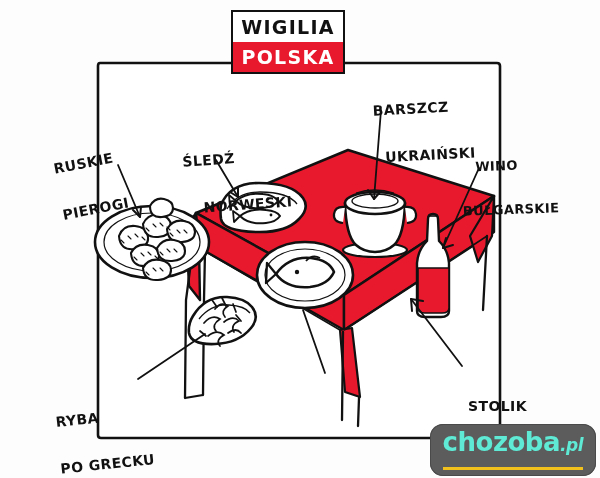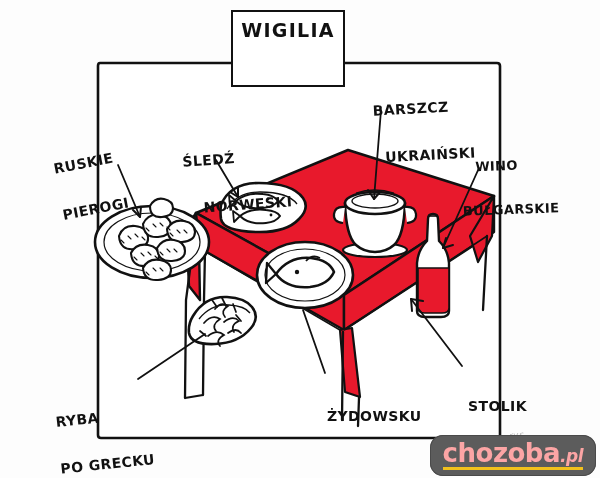--- a/index.html
+++ b/index.html
@@ -39,21 +39,21 @@
   }
   .cap .l1 { display: block; }
   .cap .l2 { display: block; }
 
   
   #flag {
     position: absolute;
     left: 231px;
     top: 10px;
     width: 114px;
-    height: 77px;
+    height: 64px;
     border: 2px solid #111111;
     box-sizing: border-box;
     background: #ffffff;
     z-index: 30;
   }
   #flag .white-half,
   #flag .red-half {
     height: 50%;
     display: flex;
     align-items: center;
@@ -79,26 +79,26 @@
     background: #5c5c5c;
     border-radius: 13px;
     padding: 5px 13px 6px 13px;
     z-index: 40;
     box-shadow: 0 0 0 1px #4a4a4a inset;
   }
   #watermark .wm-text {
     font-family: "DejaVu Sans", sans-serif;
     font-weight: 700;
     font-size: 26px;
-    color: #fca5a5;
+    color: #5eead4;
     letter-spacing: -0.5px;
     line-height: 1;
     display: inline-block;
     border-bottom: 3px solid #f2c11c;
-    padding-bottom: 1px;
+    padding-bottom: 12px;
   }
   #watermark .wm-tld {
     font-size: 17px;
     font-style: italic;
   }
   .sig {
     position: absolute;
     right: 72px;
     bottom: 38px;
     font-size: 9px;
@@ -238,20 +238,23 @@
 
       <path d="M462 366 L411 299"></path>
       <path d="M411 299 l12 2 M411 299 l1 12" stroke-width="2"></path>
     </g>
   </svg>
 
   <div id="flag">
     <div class="white-half">
       <span class="flag-word">WIGILIA</span>
     </div>
+    <div class="red-half">
+      <span class="flag-word">POLSKA</span>
+    </div>
   </div>
 
   <div class="cap" style="left:58px; top:124px; font-size:14px; transform:rotate(-11deg);">
     <span class="l1">RUSKIE</span>
     <span class="l2">PIEROGI</span>
   </div>
 
   <div class="cap" style="left:184px; top:120px; font-size:14px; transform:rotate(-4deg);">
     <span class="l1">ŚLEDŹ</span>
     <span class="l2" style="margin-left:18px;">NORWESKI</span>
@@ -266,21 +269,20 @@
     <span class="l1" style="margin-left:14px;">WINO</span>
     <span class="l2">BUŁGARSKIE</span>
   </div>
 
   <div class="cap" style="left:58px; top:379px; font-size:14px; transform:rotate(-6deg);">
     <span class="l1">RYBA</span>
     <span class="l2">PO GRECKU</span>
   </div>
 
   <div class="cap" style="left:327px; top:378px; font-size:14px;">
-    <span class="l2">ŻYDOWSKU</span>
   </div>
 
   <div class="cap" style="left:468px; top:368px; font-size:14px;">
     <span class="l1">STOLIK</span>
     <span class="l2" style="margin-left:6px;">Z IKEI</span>
   </div>
 
   <div class="sig">rys.</div>
 
   <div id="watermark">

